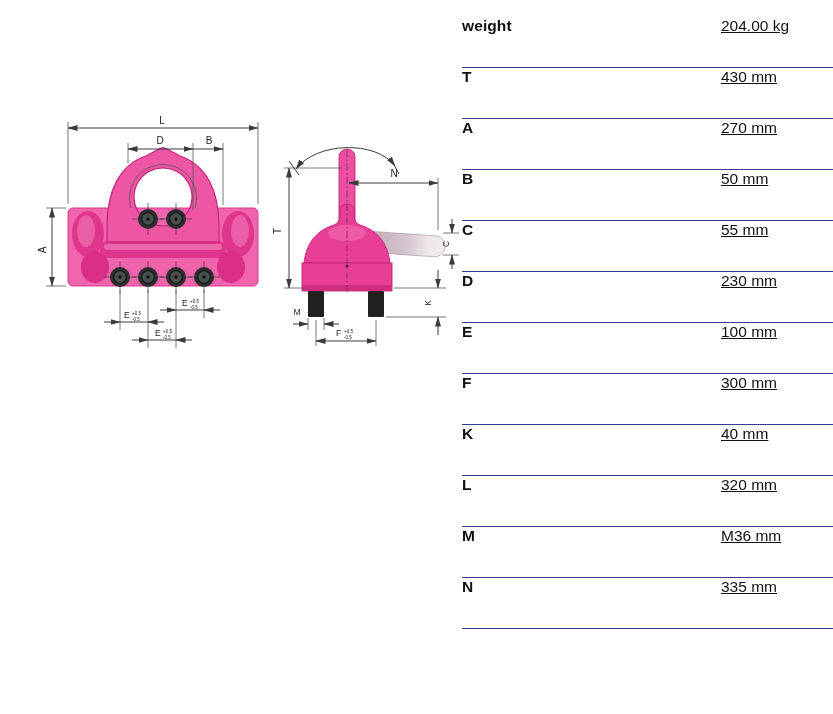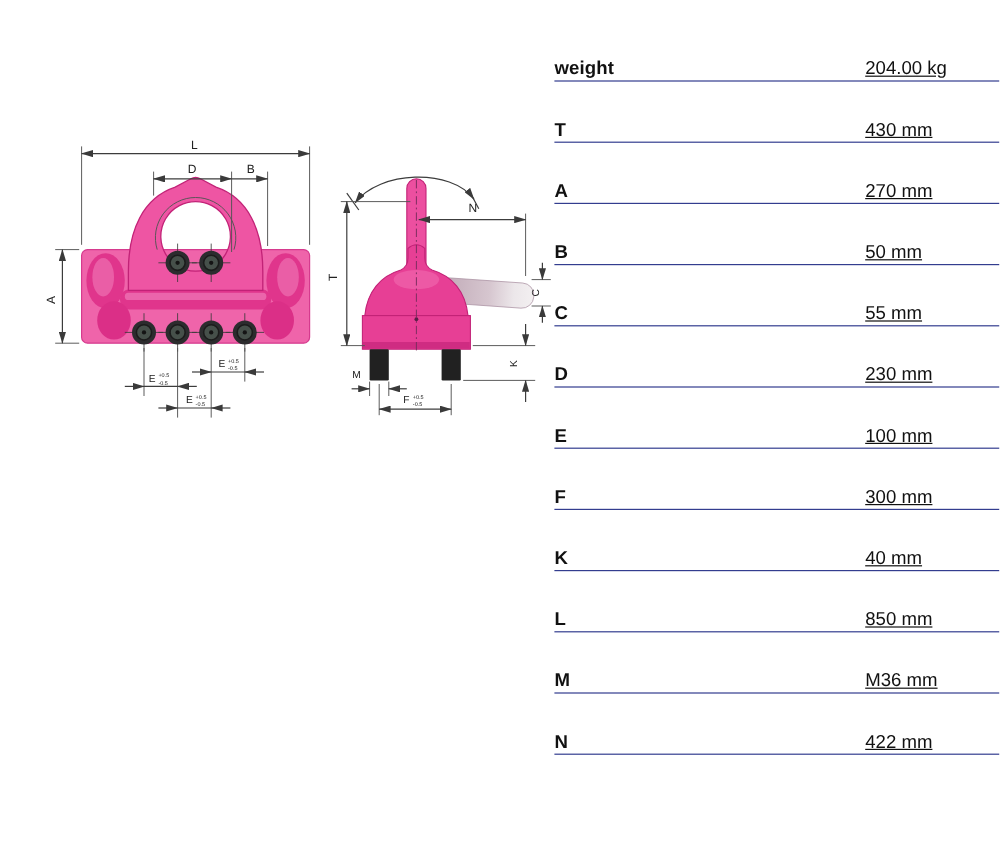--- a/index.html
+++ b/index.html
@@ -5,21 +5,21 @@
   :root{
     --accent:#e8439a; --accent-dark:#c22277; --accent-deep:#d12d84;
     --divider:#333d8f; --ink:#111; --dimline:#3c3c3c;
   }
   html,body{margin:0;padding:0;background:#fff;}
   .page{position:relative;width:833px;height:714px;background:#fff;overflow:hidden;
         font-family:"Liberation Sans",sans-serif;}
   .drawing-svg{position:absolute;left:0;top:0;}
   .spec-table{position:absolute;left:462px;top:17px;width:371px;}
   .spec-row{height:50px;border-bottom:1.5px solid var(--divider);
-            display:flex;align-items:flex-end;position:relative;}
+            display:flex;align-items:flex-start;position:relative;}
   .spec-label{font-weight:bold;font-size:15.5px;color:var(--ink);letter-spacing:.1px;}
   .spec-value{position:absolute;left:259px;font-size:15.5px;color:var(--ink);text-decoration:underline;}
   
   text{font-family:"Liberation Sans",sans-serif;fill:#222;}
   .dimtxt{font-size:10px;}
   .dimtxt-sm{font-size:8.5px;}
   .tol{font-size:4.6px;}
   .dline{stroke:var(--dimline);stroke-width:1;fill:none;}
   .ext{stroke:#555;stroke-width:.8;fill:none;}
   .cmark{stroke:#3a3a3a;stroke-width:.7;fill:none;}
@@ -280,27 +280,27 @@
       <span class="spec-value">300 mm</span>
     </div>
 
     <div class="spec-row">
       <span class="spec-label">K</span>
       <span class="spec-value">40 mm</span>
     </div>
 
     <div class="spec-row">
       <span class="spec-label">L</span>
-      <span class="spec-value">850 mm</span>
+      <span class="spec-value">320 mm</span>
     </div>
 
     <div class="spec-row">
       <span class="spec-label">M</span>
       <span class="spec-value">M36 mm</span>
     </div>
 
     <div class="spec-row">
       <span class="spec-label">N</span>
-      <span class="spec-value">422 mm</span>
+      <span class="spec-value">335 mm</span>
     </div>
   </div>
 
 </div>
 
 </body></html>

